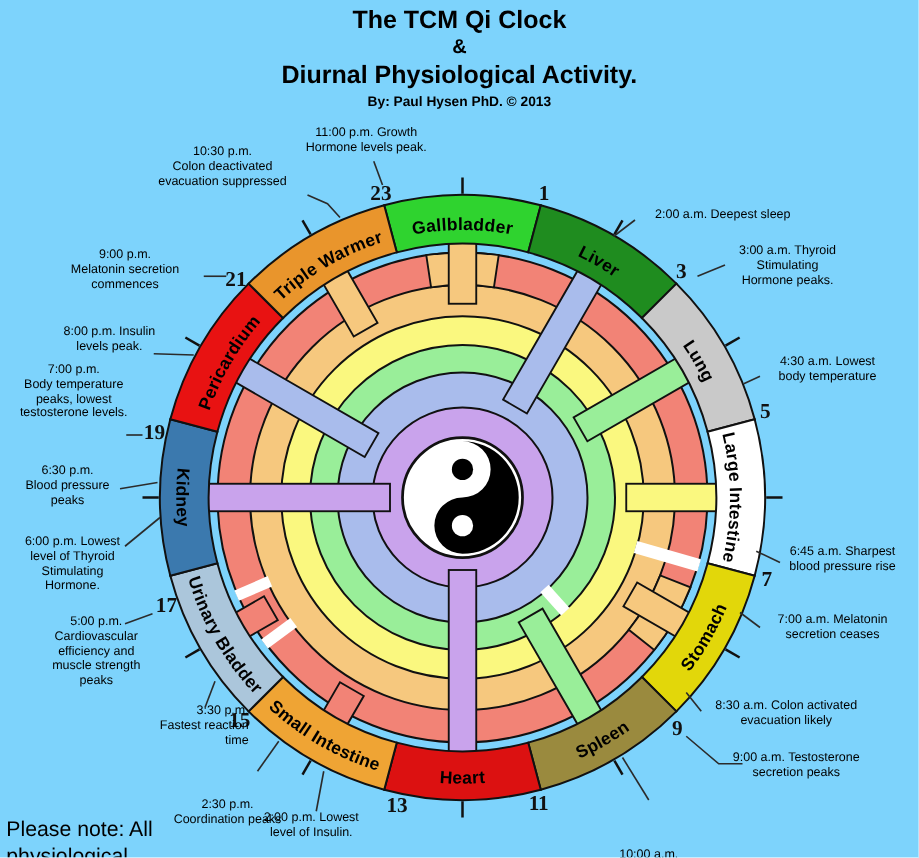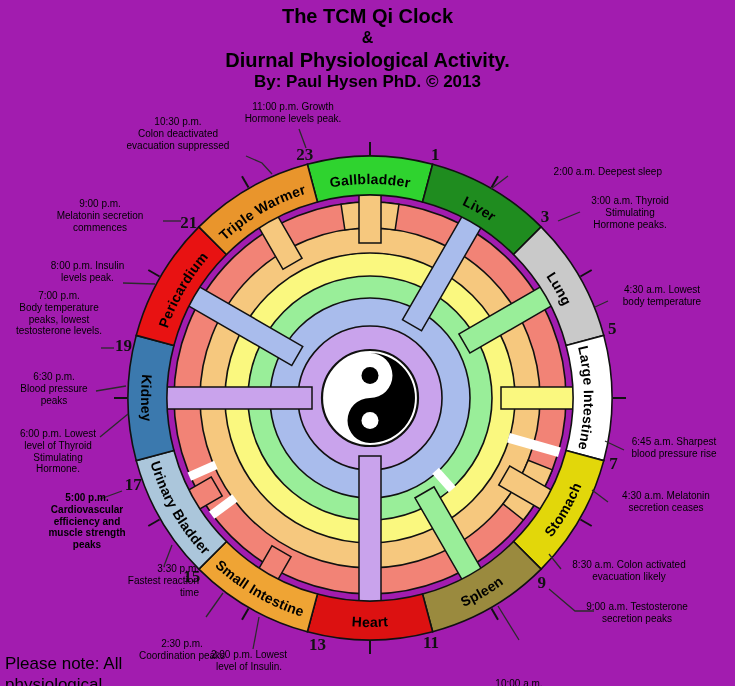--- a/index.html
+++ b/index.html
@@ -1,21 +1,21 @@
 <!DOCTYPE html>
 <html><head>
 <meta charset="utf-8">
 <style>
   html,body{margin:0;padding:0;background:#ffffff;}
-  .stage{position:relative;width:735px;height:686px;background:#a21caf;overflow:hidden;
+  .stage{position:relative;width:735px;height:686px;background:#7dd3fc;overflow:hidden;
          font-family:"Liberation Sans",sans-serif;color:#000;}
   .title-block{position:absolute;left:0;top:4px;width:735px;text-align:center;z-index:3;}
   .t-main{font-size:20px;font-weight:bold;line-height:24px;}
   .t-amp{font-size:16px;font-weight:bold;line-height:20px;}
-  .t-by{font-size:17px;font-weight:bold;line-height:16px;margin-top:2px;}
+  .t-by{font-size:11px;font-weight:bold;line-height:16px;margin-top:2px;}
   svg#wheel{position:absolute;left:0;top:0;z-index:1;}
   .ann{position:absolute;z-index:4;font-size:10px;line-height:1.18;text-align:center;
        white-space:pre-line;}
   .ann.left{text-align:left;}
   .footnote{position:absolute;z-index:4;font-size:17px;line-height:1.22;text-align:left;
        white-space:pre-line;}
 </style>
 </head>
 <body>
 
@@ -156,41 +156,41 @@
 Body temperature
 peaks, lowest
 testosterone levels.</div>
   <div class="ann" style="left:0px;top:371px;width:108px;">6:30 p.m.
 Blood pressure
 peaks</div>
   <div class="ann" style="left:0px;top:428px;width:116px;">6:00 p.m. Lowest
 level of Thyroid
 Stimulating
 Hormone.</div>
-  <div class="ann" style="left:26px;top:492px;width:122px;font-weight:bold;">5:00 p.m.
+  <div class="ann" style="left:16px;top:492px;width:122px;">5:00 p.m.
 Cardiovascular
 efficiency and
 muscle strength
 peaks</div>
   <div class="ann" style="left:77px;top:563px;width:122px;text-align:right;">3:30 p.m.
 Fastest reaction
 time</div>
   <div class="ann" style="left:120px;top:610px;width:124px;margin-top:28px;">2:30 p.m.
 Coordination peaks</div>
   <div class="ann" style="left:188px;top:649px;width:122px;">2:00 p.m. Lowest
 level of Insulin.</div>
-  <div class="ann left" style="left:492px;top:166px;width:170px;text-align:right;">2:00 a.m. Deepest sleep</div>
+  <div class="ann left" style="left:524px;top:166px;width:170px;">2:00 a.m. Deepest sleep</div>
   <div class="ann" style="left:568px;top:195px;width:124px;">3:00 a.m. Thyroid
 Stimulating
 Hormone peaks.</div>
   <div class="ann" style="left:600px;top:284px;width:124px;">4:30 a.m. Lowest
 body temperature</div>
   <div class="ann" style="left:614px;top:436px;width:120px;">6:45 a.m. Sharpest
 blood pressure rise</div>
-  <div class="ann" style="left:602px;top:490px;width:128px;">4:30 a.m. Melatonin
+  <div class="ann" style="left:602px;top:490px;width:128px;">7:00 a.m. Melatonin
 secretion ceases</div>
   <div class="ann" style="left:548px;top:559px;width:162px;">8:30 a.m. Colon activated
 evacuation likely</div>
   <div class="ann" style="left:556px;top:601px;width:162px;">9:00 a.m. Testosterone
 secretion peaks</div>
   <div class="ann" style="left:458px;top:638px;width:122px;margin-top:40px;">10:00 a.m.
 Alertness peaks</div>
 
   <div class="footnote" style="left:5px;top:654px;width:185px;">Please note: All physiological
 function times are approximate.</div>

